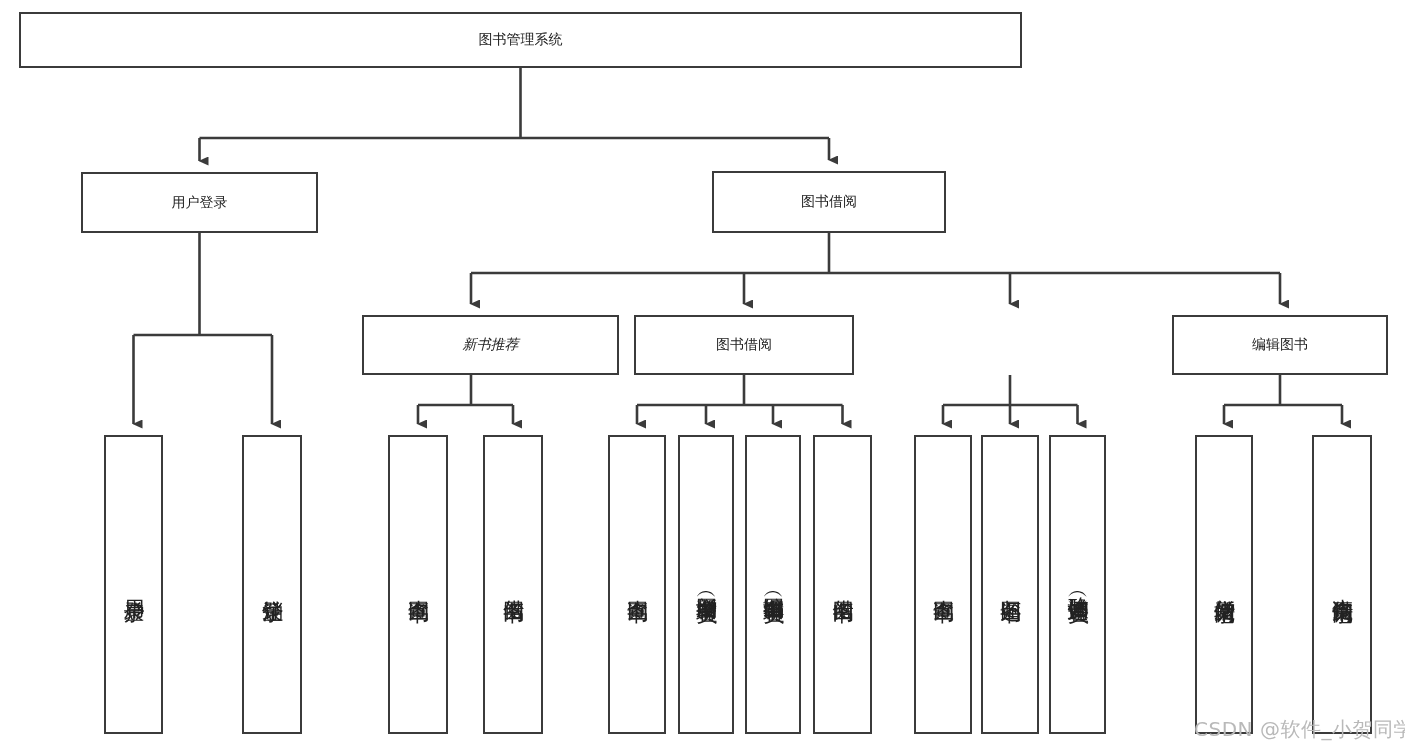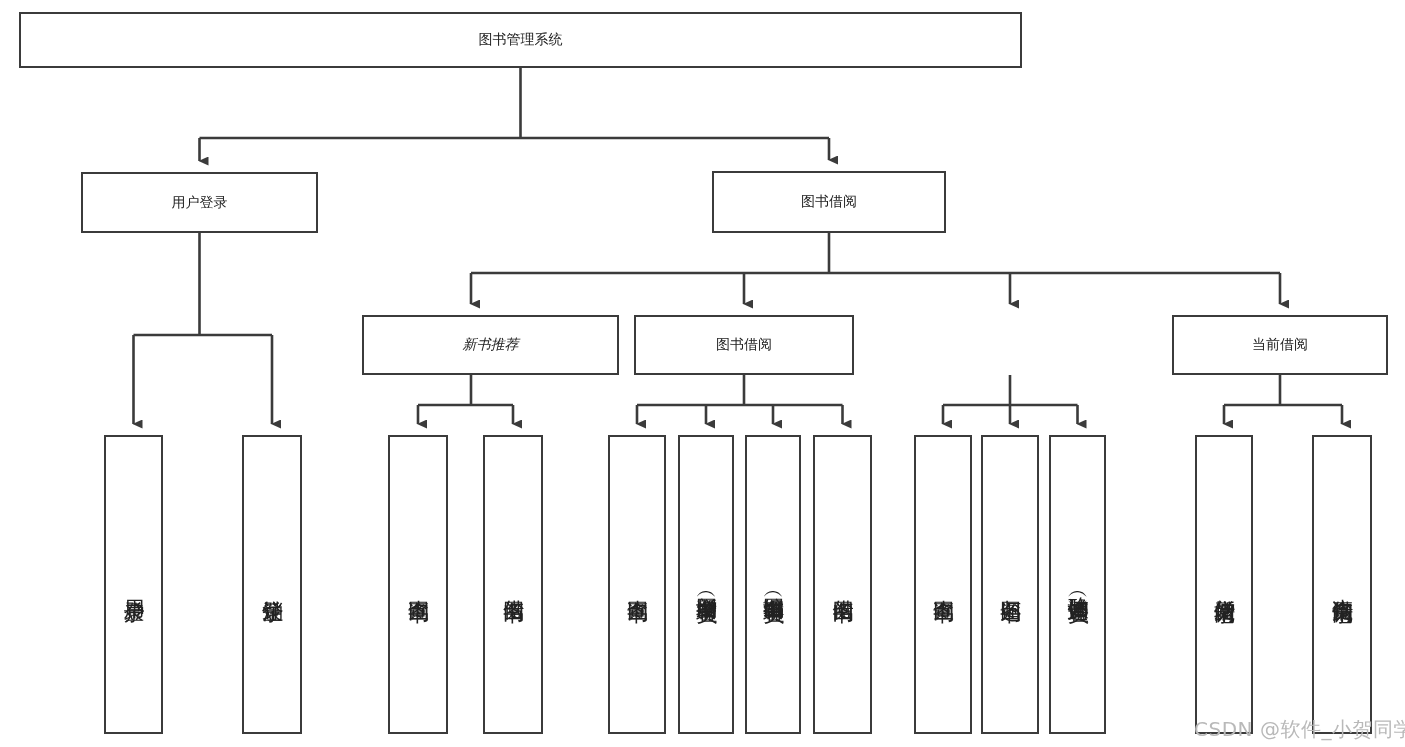--- a/index.html
+++ b/index.html
@@ -94,21 +94,21 @@
         <path d="M1342,405 L1342,424" marker-end="url(#arrow)"></path>
       </g>
   </svg>
 
   <div class="node h" style="left: 19px; top: 12px; width: 1003px; height: 56px;">图书管理系统</div>
   <div class="node h" style="left: 81px; top: 172px; width: 237px; height: 61px;">用户登录</div>
   <div class="node h" style="left: 712px; top: 171px; width: 234px; height: 62px;">图书借阅</div>
 
   <div class="node h" style="left: 362px; top: 315px; width: 257px; height: 60px; font-style: italic;">新书推荐</div>
   <div class="node h" style="left: 634px; top: 315px; width: 220px; height: 60px;">图书借阅</div>
-  <div class="node h" style="left: 1172px; top: 315px; width: 216px; height: 60px;">当前借阅</div>
+  <div class="node h" style="left: 1172px; top: 315px; width: 216px; height: 60px;">编辑图书</div>
 
   <div class="node v" style="left: 104px; top: 435px; width: 59px; height: 299px;">用户登录</div>
   <div class="node v" style="left: 242px; top: 435px; width: 60px; height: 299px;">注销登录</div>
 
   <div class="node v" style="left: 388px; top: 435px; width: 60px; height: 299px;">查询图书</div>
   <div class="node v" style="left: 483px; top: 435px; width: 60px; height: 299px;">借阅图书</div>
 
   <div class="node v" style="left: 608px; top: 435px; width: 58px; height: 299px;">查询图书</div>
   <div class="node v" style="left: 678px; top: 435px; width: 56px; height: 299px;">新增图书（管理员）</div>
   <div class="node v" style="left: 745px; top: 435px; width: 56px; height: 299px;">编辑图书（管理员）</div>

